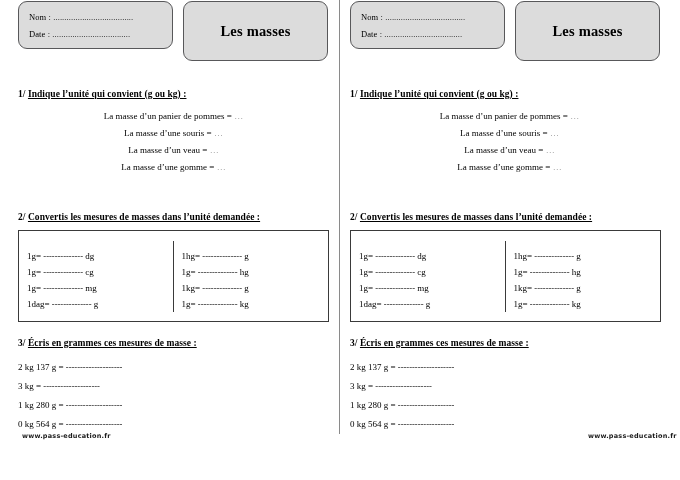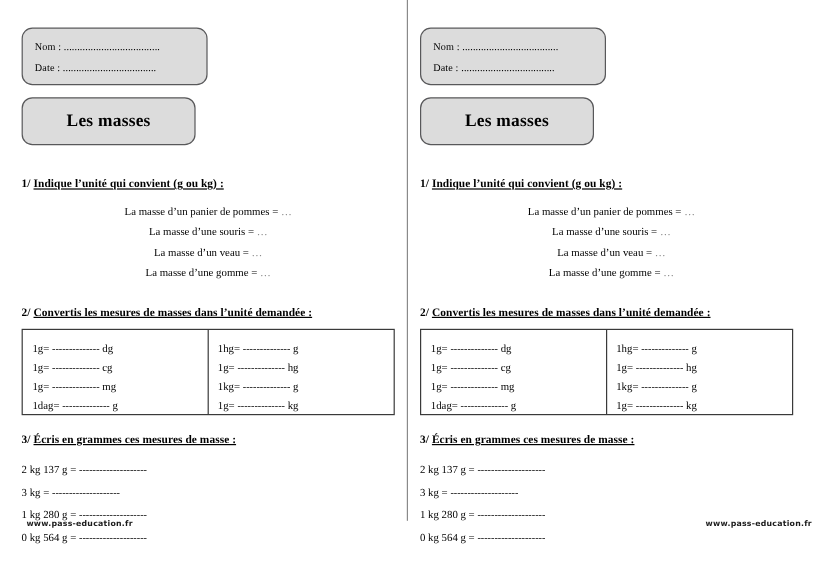--- a/index.html
+++ b/index.html
@@ -39,41 +39,40 @@
     box-sizing: border-box;
   }
   .half-left  { left: 0px;   padding-left: 18px; padding-right: 10px; }
   .half-right { left: 340px; padding-left: 10px; padding-right: 10px; }
 
   
   .header-row {
     display: flex;
     align-items: flex-start;
     gap: 10px;
-    padding-top: 23px;
-    flex-direction: column;
+    padding-top: 1px;
   }
   .namebox {
     width: 155px;
     height: 48px;
     border: 1px solid #58585a;
     border-radius: 9px;
     background: #dcdcdc;
     box-sizing: border-box;
     padding: 7px 0 0 10px;
   }
   .namebox .line {
     font-size: 8.5px;
     line-height: 17px;
     white-space: nowrap;
     letter-spacing: 0.1px;
   }
   .titlebox {
     width: 145px;
-    height: 40px;
+    height: 60px;
     border: 1px solid #58585a;
     border-radius: 9px;
     background: #dcdcdc;
     box-sizing: border-box;
     display: flex;
     align-items: center;
     justify-content: center;
   }
   .titlebox .title-text {
     font-size: 14.5px;
@@ -85,41 +84,42 @@
   .ex-heading {
     font-size: 9.5px;
     font-weight: bold;
     white-space: nowrap;
     letter-spacing: 0.05px;
   }
   .ex-heading .num { text-decoration: none; }
   .ex-heading .underlined { text-decoration: underline; }
 
   .h1 { margin-top: 28px; }
-  .h2 { margin-top: 20px; }
+  .h2 { margin-top: 36px; }
   .h3 { margin-top: 16px; }
 
   
   .qlist { margin-top: 9px; }
   .qline {
     font-size: 9px;
     line-height: 17px;
     white-space: nowrap;
     text-align: center;
   }
   .qline .blank { color: #8d8d8d; letter-spacing: 1px; }
 
   
   .conv-table {
     margin-top: 8px;
     width: 311px;
     border: 1px solid #3a3a3a;
     box-sizing: border-box;
     display: flex;
-    height: 72px;
+    height: 92px;
+    align-items: center;
   }
   .conv-col {
     flex: 0 0 50%;
     box-sizing: border-box;
     padding: 7px 0 0 8px;
   }
   .conv-col.left { border-right: 1px solid #3a3a3a; }
   .conv-row {
     font-size: 9px;
     line-height: 16px;

